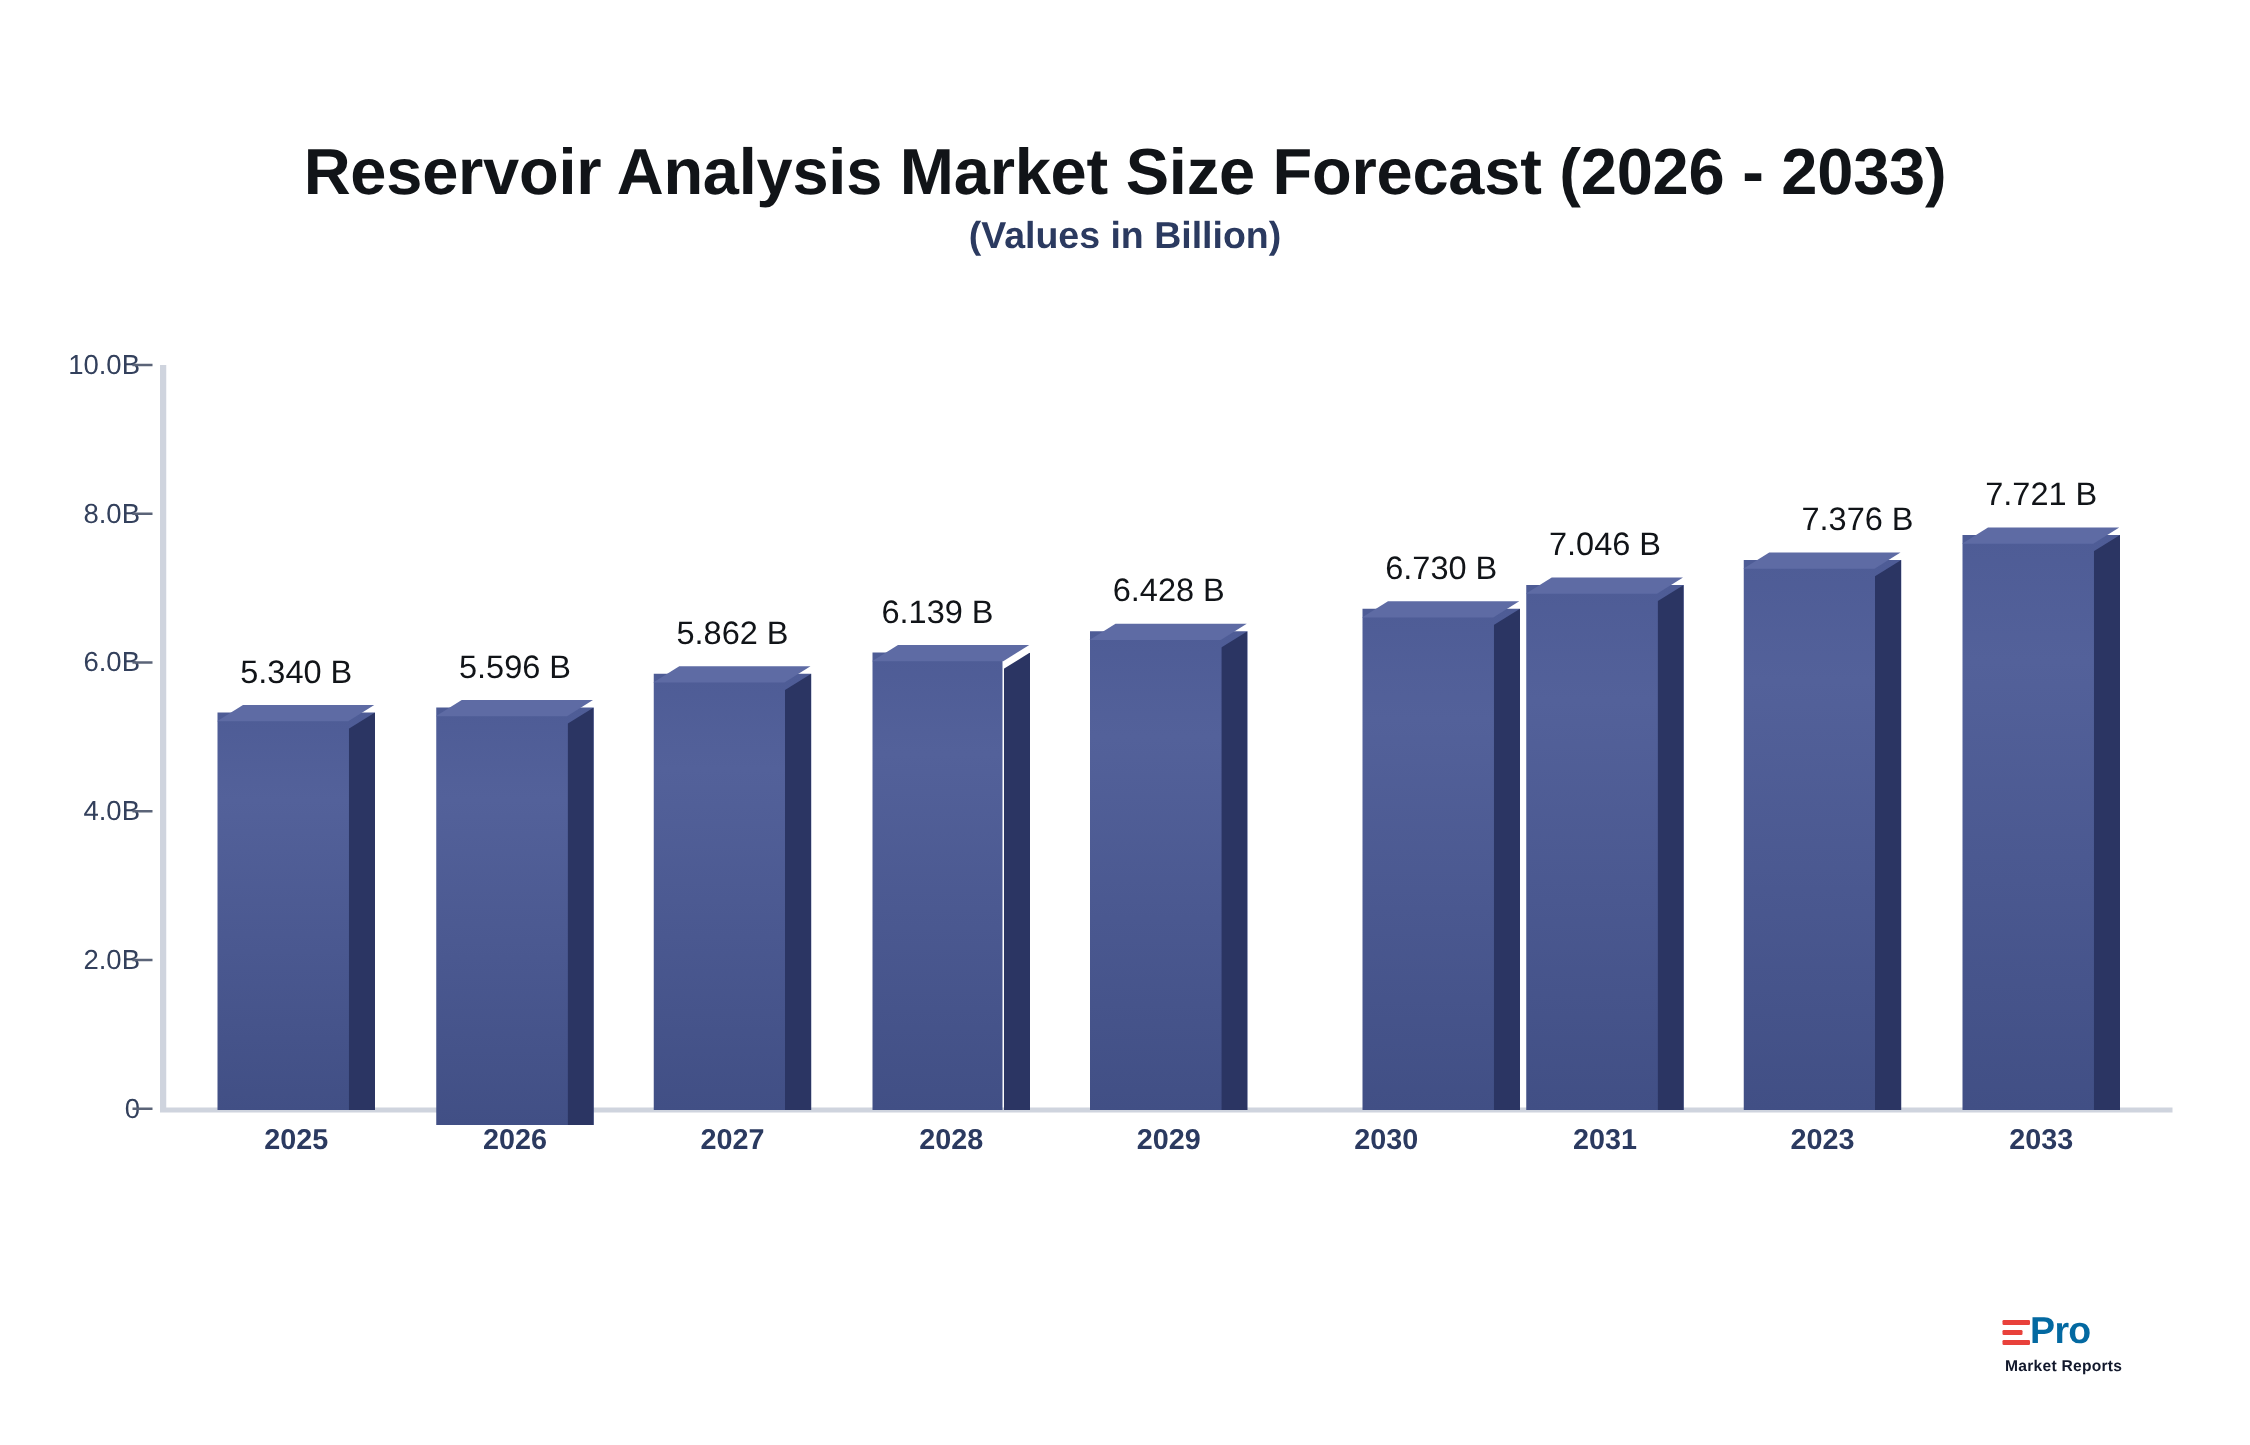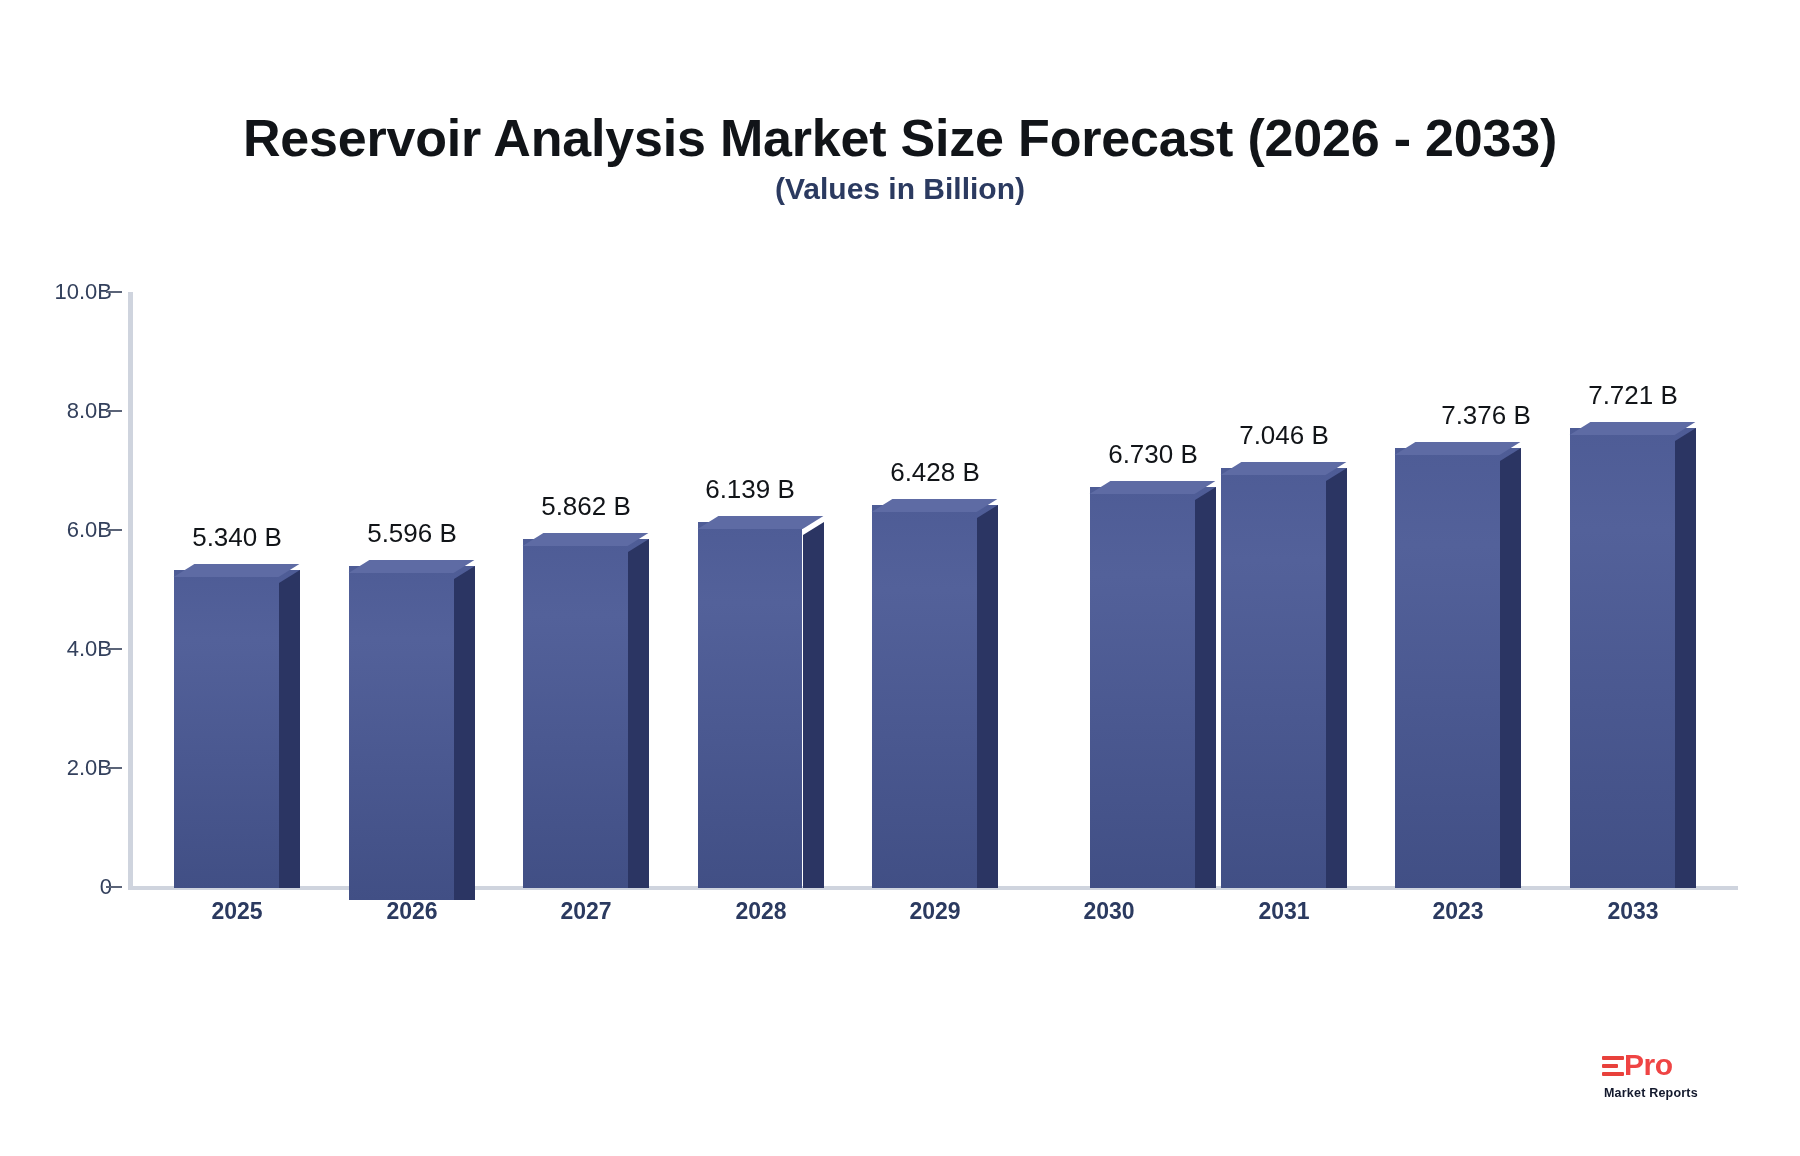--- a/index.html
+++ b/index.html
@@ -176,21 +176,21 @@
   }
   .logo-bar.b1 { top: 2px;  width: 22px; }
   .logo-bar.b2 { top: 10px; width: 16px; }
   .logo-bar.b3 { top: 18px; width: 22px; }
   .logo-pro {
     position: absolute;
     left: 22px;
     top: -2px;
     font-size: 30px;
     font-weight: bold;
-    color: #ef4444;
+    color: #0369a1;
     letter-spacing: -0.5px;
   }
   .logo-sub {
     position: absolute;
     left: 2px;
     top: 36px;
     font-size: 12.5px;
     font-weight: bold;
     color: #12182c;
     letter-spacing: 0.2px;

